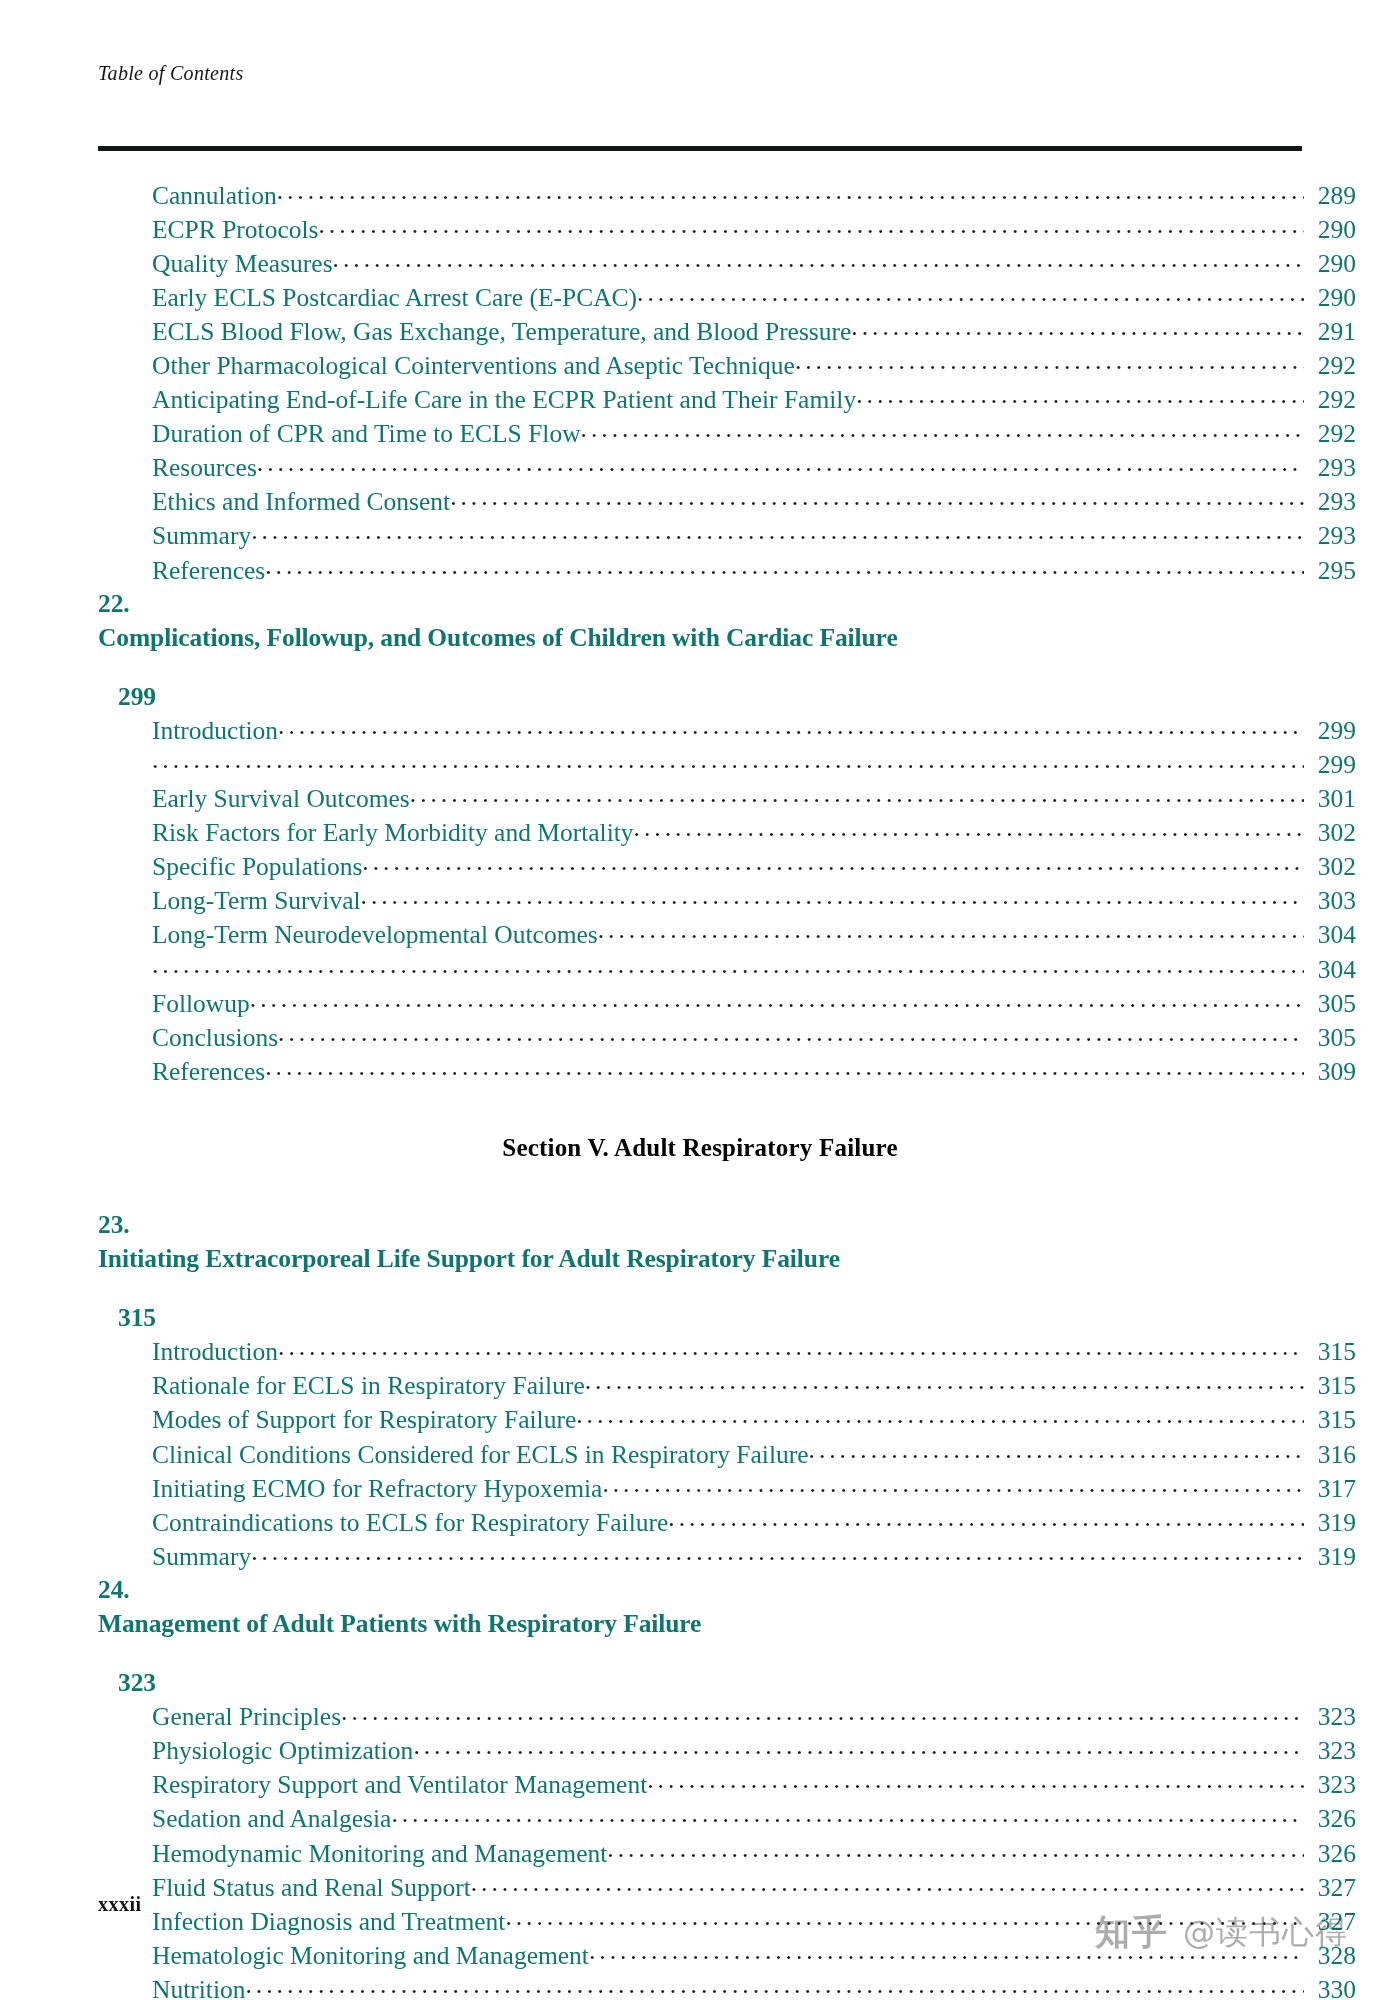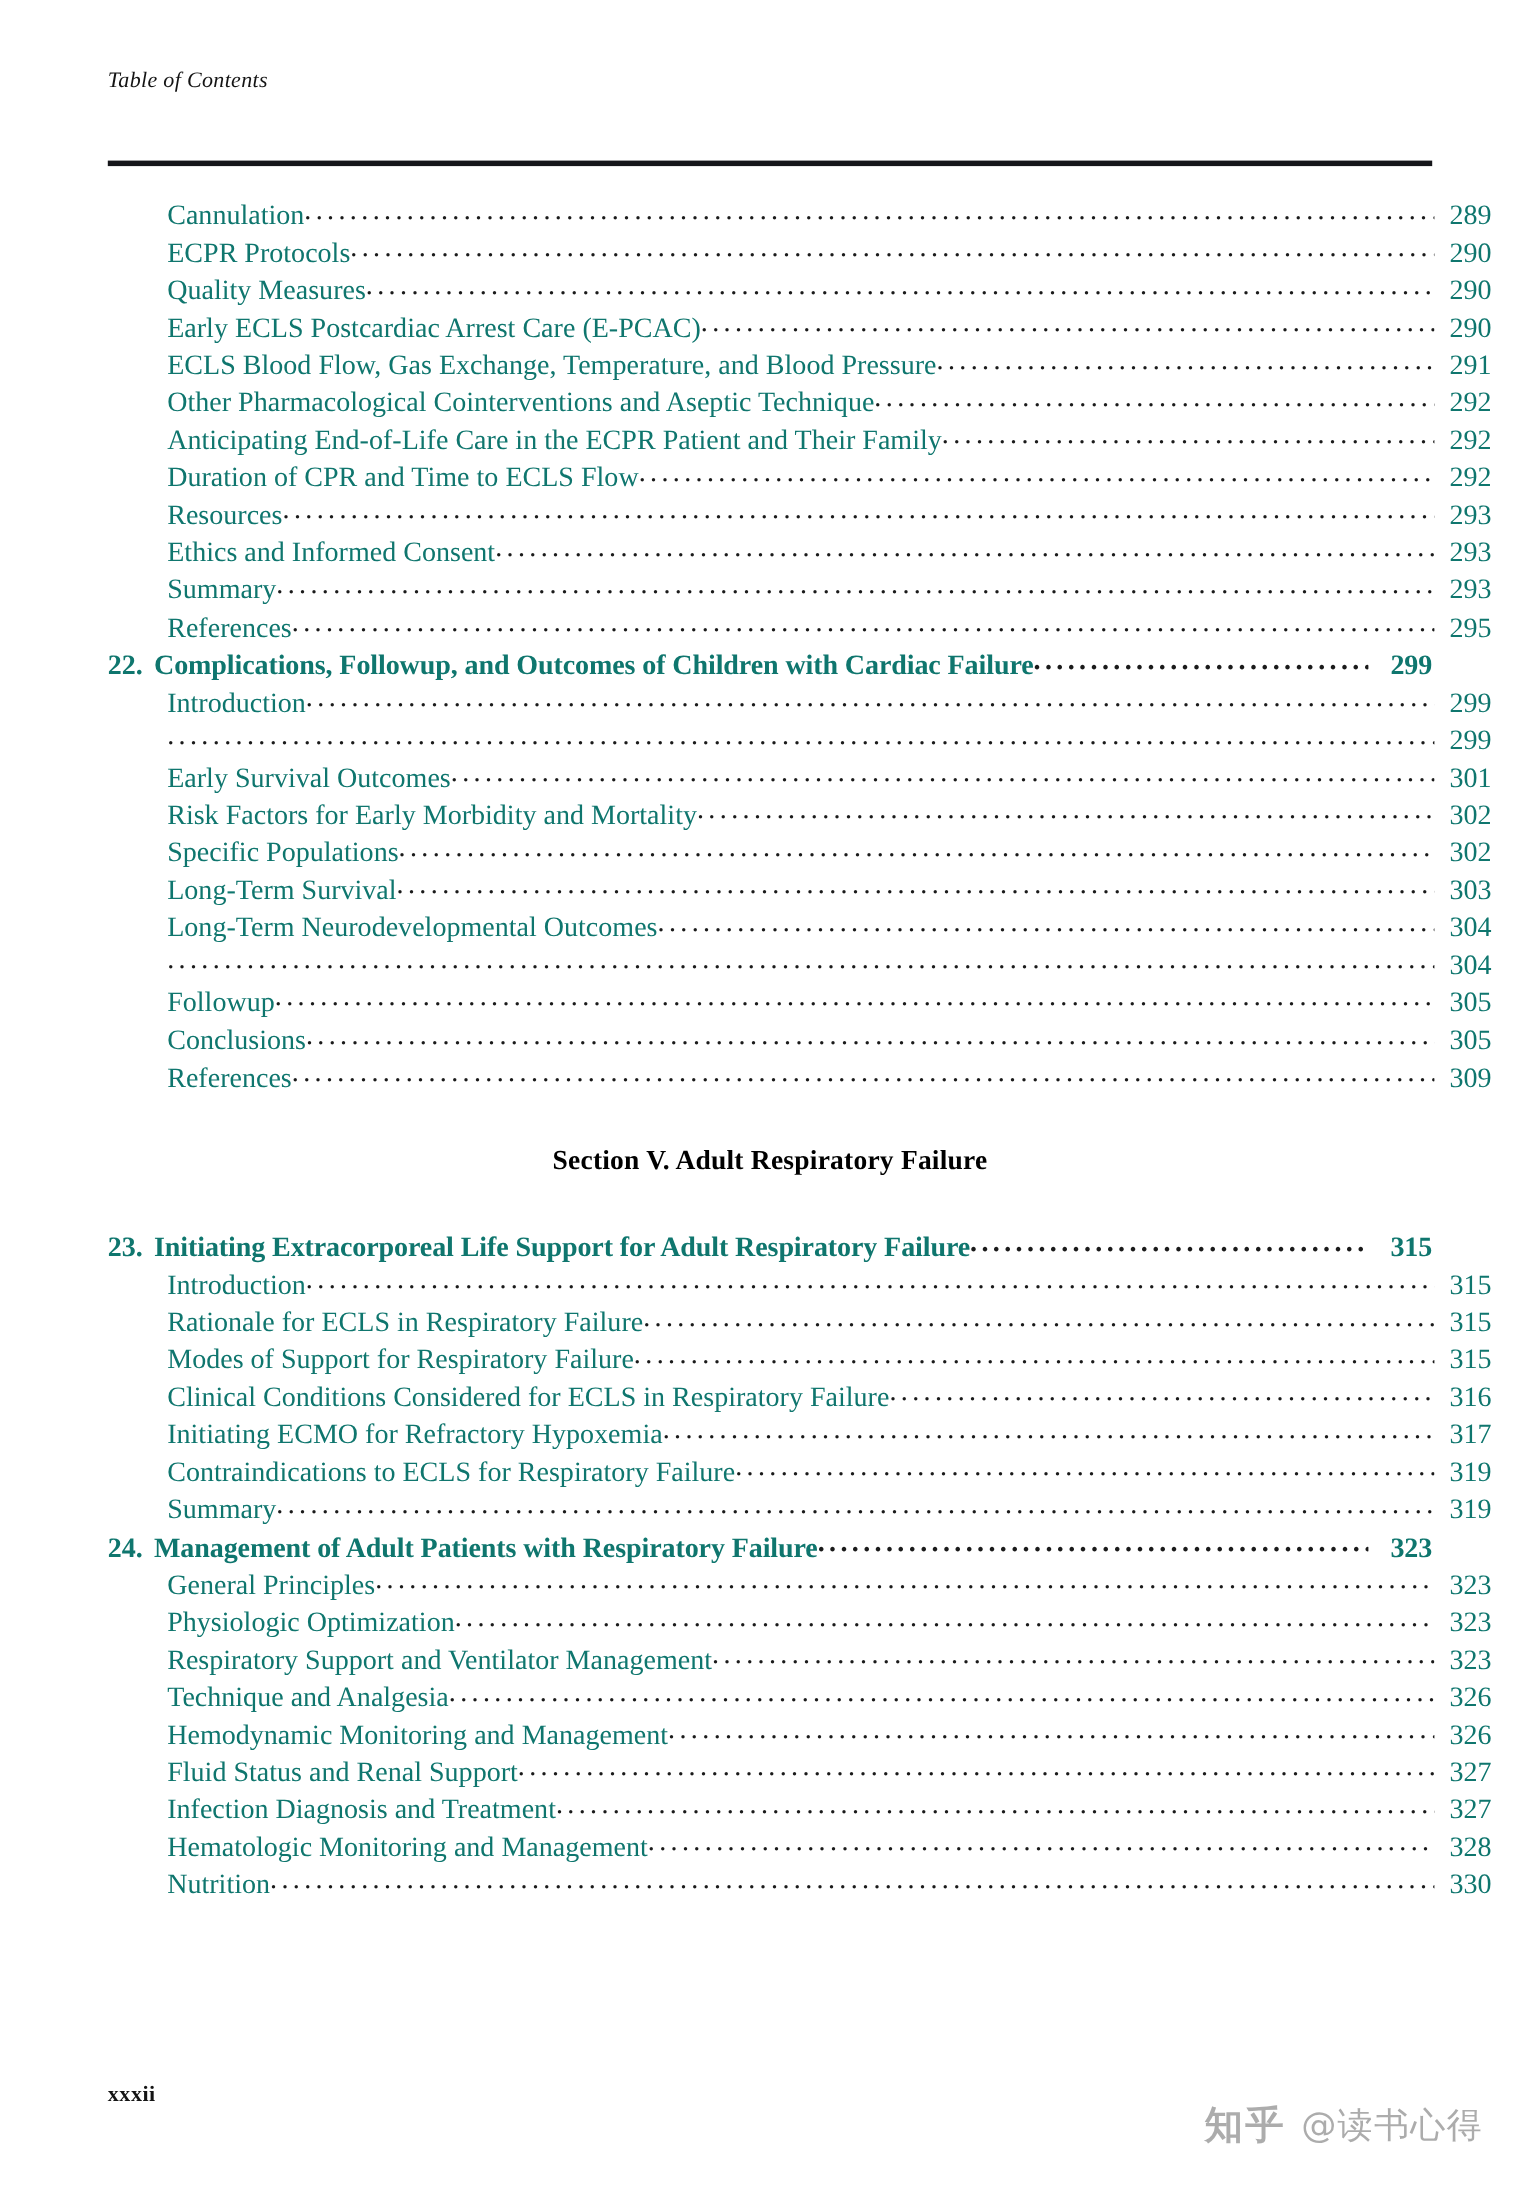--- a/index.html
+++ b/index.html
@@ -89,20 +89,21 @@
   }
 
   
   .row.sub { padding-left: 54px; }
 
   
   .row.chapter {
     font-weight: bold;
     padding-left: 0;
     letter-spacing: -0.1px;
+    flex-direction: column;
   }
   .row.chapter .num {
     flex: 0 0 auto;
     width: 42px;
   }
   .row.chapter .pg { min-width: 58px; }
 
   
   .section-head {
     text-align: center;
@@ -344,21 +345,21 @@
           <span class="label">Physiologic Optimization</span>
           <span class="leader"></span>
           <span class="pg">323</span>
         </div>
         <div class="row sub">
           <span class="label">Respiratory Support and Ventilator Management</span>
           <span class="leader"></span>
           <span class="pg">323</span>
         </div>
         <div class="row sub">
-          <span class="label">Technique and Analgesia</span>
+          <span class="label">Sedation and Analgesia</span>
           <span class="leader"></span>
           <span class="pg">326</span>
         </div>
         <div class="row sub">
           <span class="label">Hemodynamic Monitoring and Management</span>
           <span class="leader"></span>
           <span class="pg">326</span>
         </div>
         <div class="row sub">
           <span class="label">Fluid Status and Renal Support</span>

